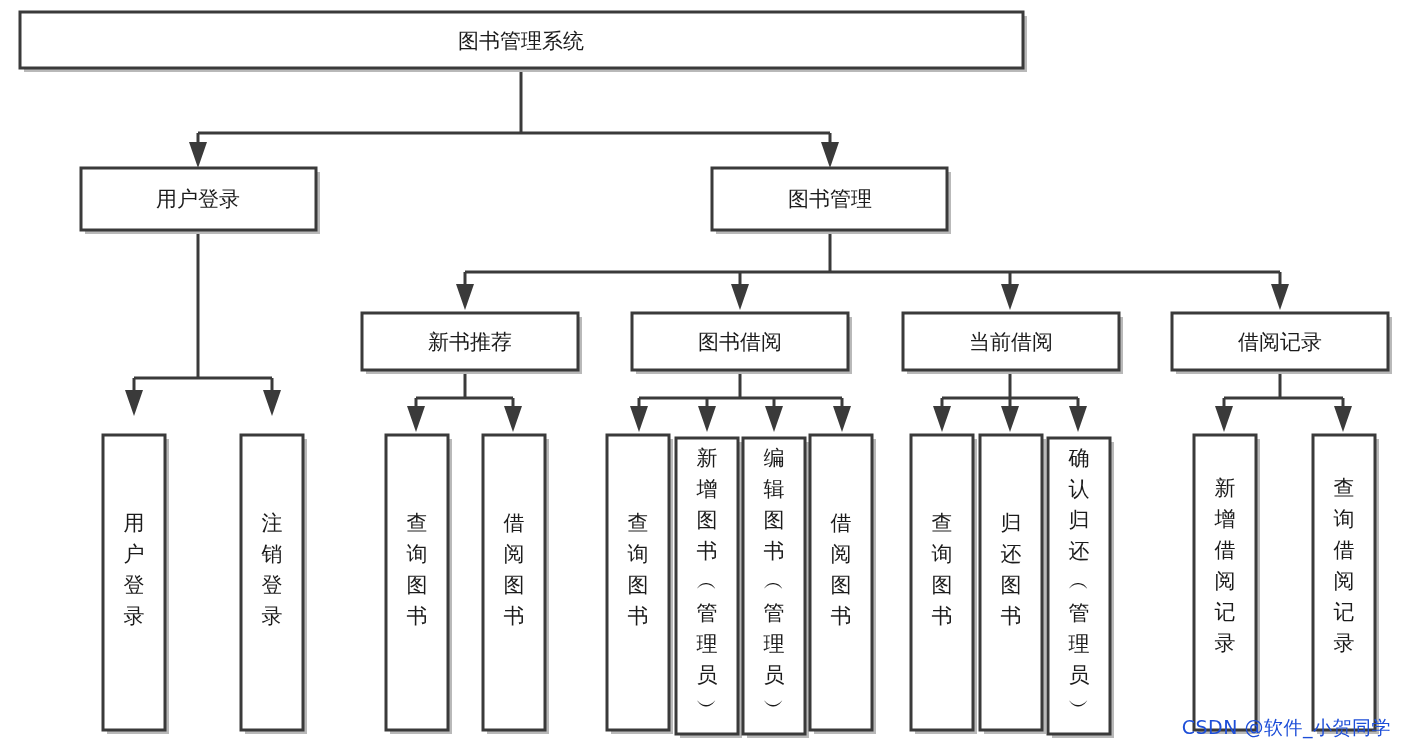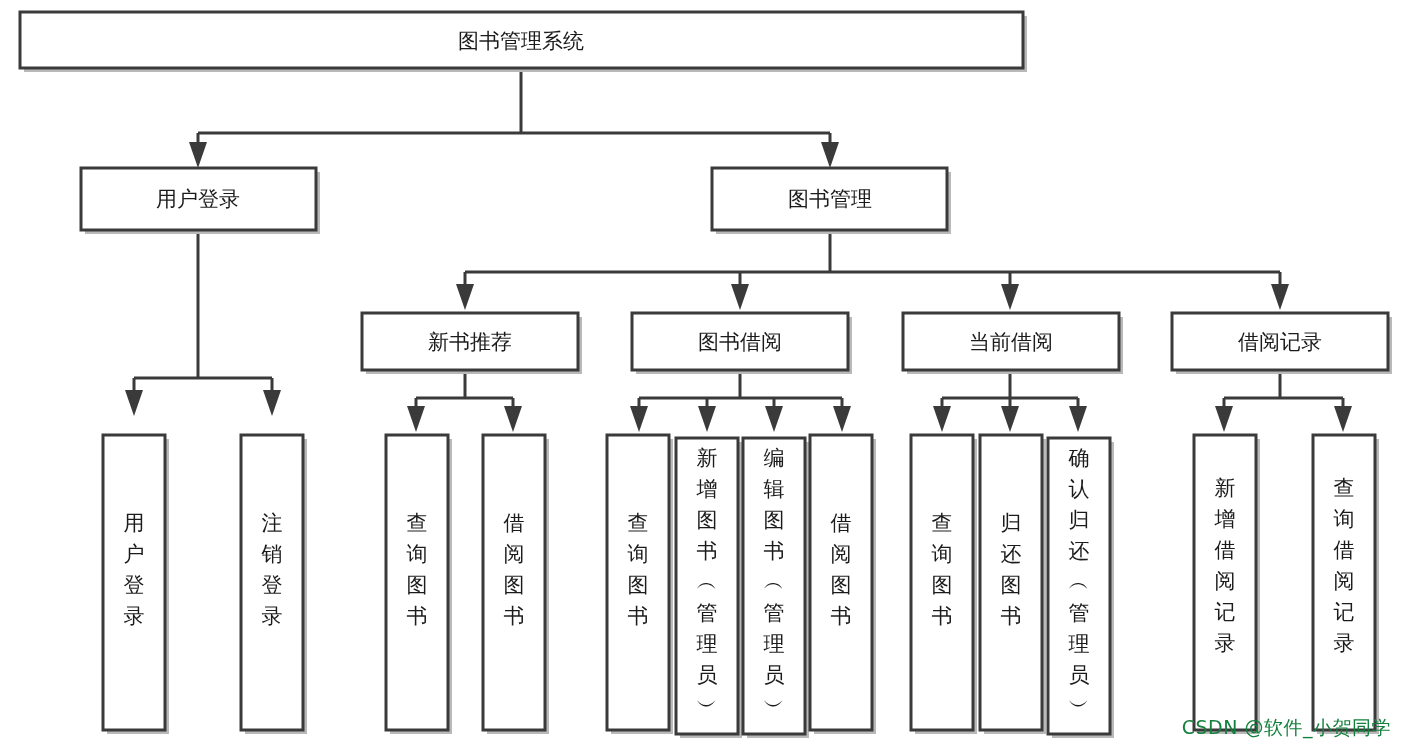--- a/index.html
+++ b/index.html
@@ -52,21 +52,21 @@
     font-size: 21px;
     fill: #1b1b1b;
     text-anchor: middle;
   }
   .watermark {
     position: absolute;
     right: 14px;
     bottom: 6px;
     font-family: "DejaVu Sans", "Liberation Sans", sans-serif;
     font-size: 19px;
-    color: #15803d;
+    color: #1d4ed8;
     white-space: nowrap;
     letter-spacing: 0.5px;
   }
 </style>
 </head>
 <body>
 
 <div id="diagram-root">
 
   <svg id="tree-svg" viewBox="0 0 1405 747" xmlns="http://www.w3.org/2000/svg">

